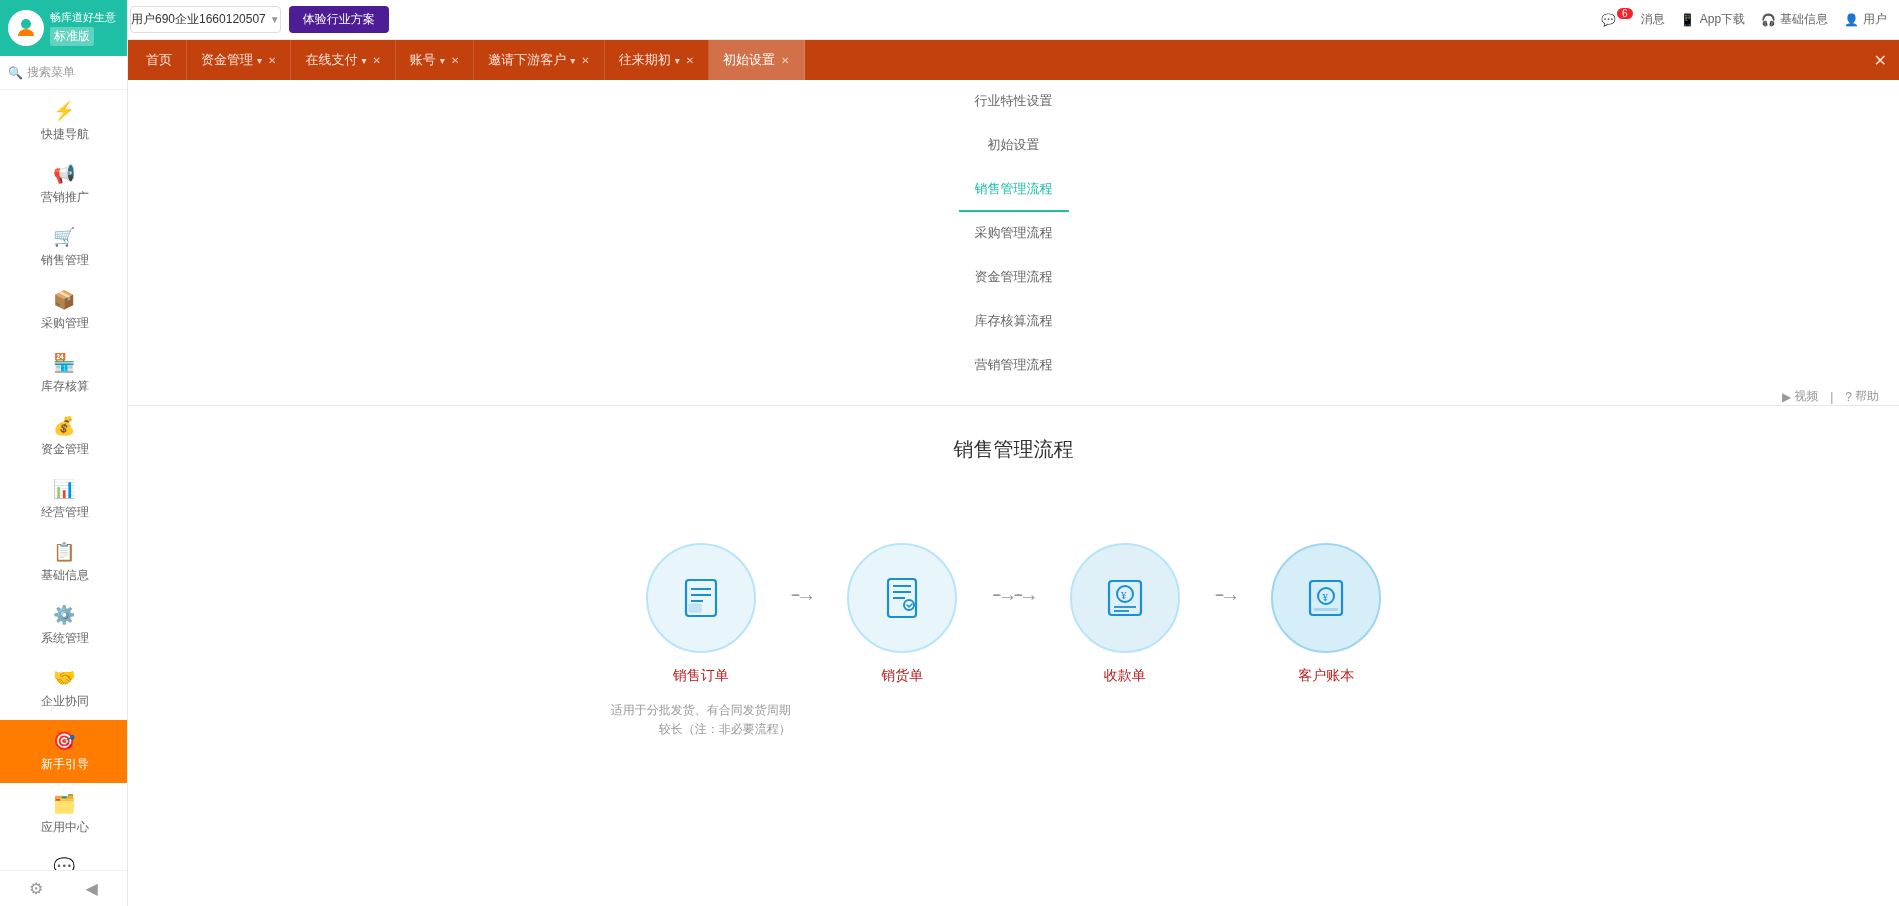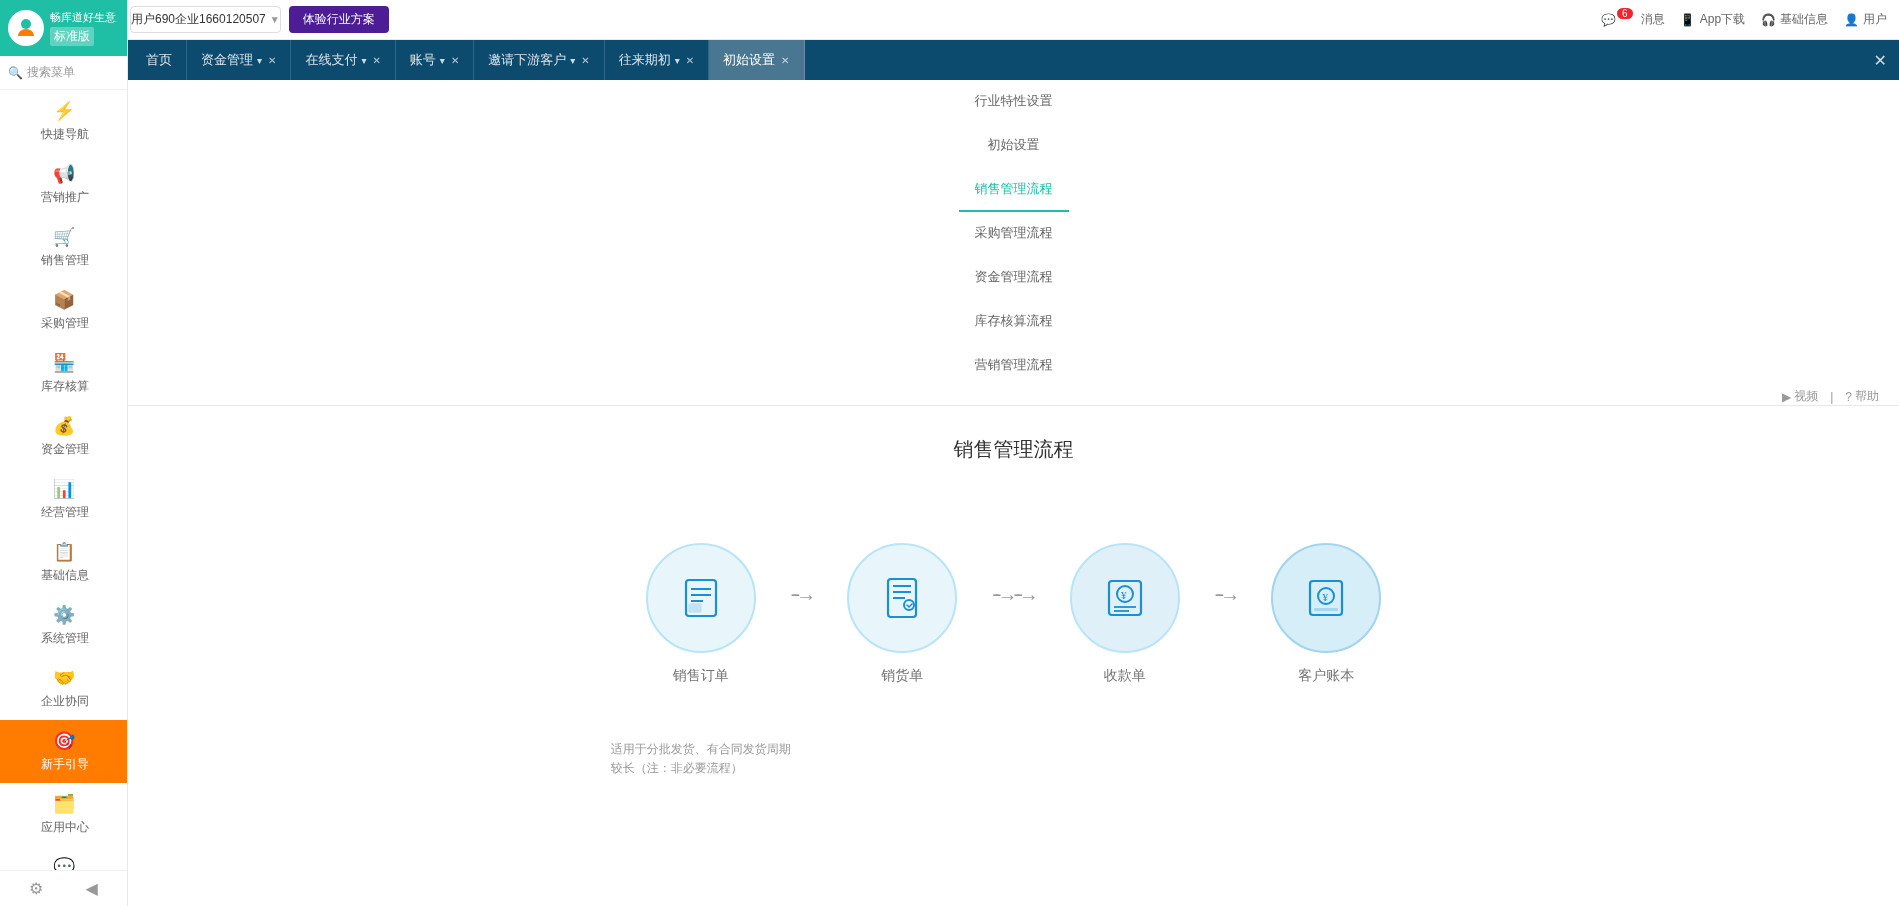--- a/index.html
+++ b/index.html
@@ -143,21 +143,21 @@
     }
     .sidebar-bottom-icon { color: #999; cursor: pointer; font-size: 16px; }
 
     
     .nav-tabs {
       position: fixed;
       top: 40px;
       left: 128px;
       right: 0;
       height: 40px;
-      background: #0c4a6e;
+      background: #c2410c;
       display: flex;
       align-items: center;
       z-index: 99;
       padding-left: 4px;
     }
     .nav-tab {
       height: 40px;
       padding: 0 14px;
       display: flex;
       align-items: center;
@@ -257,31 +257,30 @@
       border-radius: 50%;
       border: 2px solid #b8e4f9;
       background: #e8f6fc;
       display: flex;
       align-items: center;
       justify-content: center;
       margin-bottom: 14px;
     }
     .flow-label {
       font-size: 14px;
-      color: #737373;
+      color: #b91c1c;
       font-weight: 500;
-      margin-bottom: 22px;
+      margin-bottom: 16px;
       text-align: center;
     }
     .flow-desc {
       font-size: 12px;
       color: #999;
-      text-align: left;
+      text-align: right;
       line-height: 1.6;
-      margin-top: 33px;
     }
     .flow-arrow {
       display: flex;
       align-items: center;
       padding-top: 40px;
       color: #999;
       font-size: 20px;
       flex-shrink: 0;
       letter-spacing: -4px;
     }

